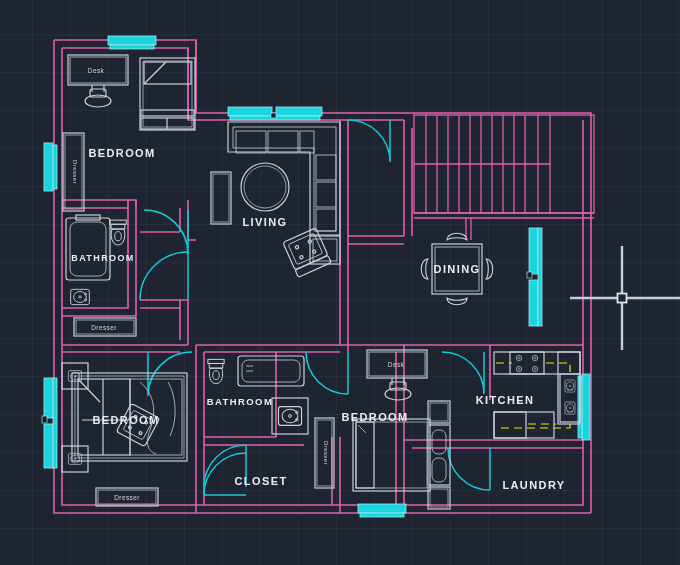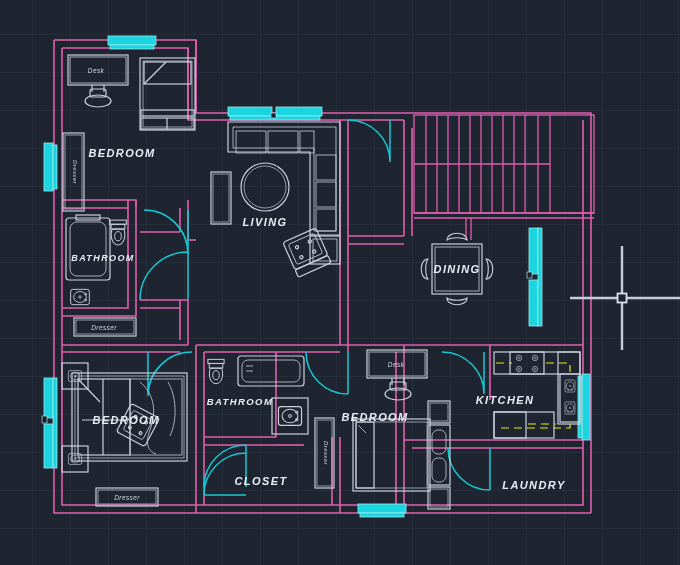--- a/index.html
+++ b/index.html
@@ -1,17 +1,17 @@
 <!DOCTYPE html>
 <html><head>
 <meta charset="utf-8">
 <style>
   html,body{margin:0;padding:0;background:#1b2029;}
   #stage{position:relative;width:680px;height:565px;overflow:hidden;
-         background:#1e2430;font-family:"Liberation Sans",sans-serif;font-style:italic;}
+         background:#1e2430;font-family:"Liberation Sans",sans-serif;}
   #grid{position:absolute;inset:0;
         background-image:
           linear-gradient(to right, rgba(120,140,180,.085) 1px, transparent 1px),
           linear-gradient(to bottom, rgba(120,140,180,.085) 1px, transparent 1px);
         background-size:38px 38px;background-position:-6px -4px;}
   svg.cad{position:absolute;left:0;top:0;width:680px;height:565px;}
   .lbl{fill:#e9edf3;font-family:"Liberation Sans",sans-serif;font-weight:bold;
        font-size:11px;letter-spacing:1.4px;text-anchor:middle;paint-order:stroke;}
   .lbl-sm{fill:#cfd6e0;font-family:"Liberation Sans",sans-serif;font-size:6.5px;
        letter-spacing:.4px;text-anchor:middle;}

